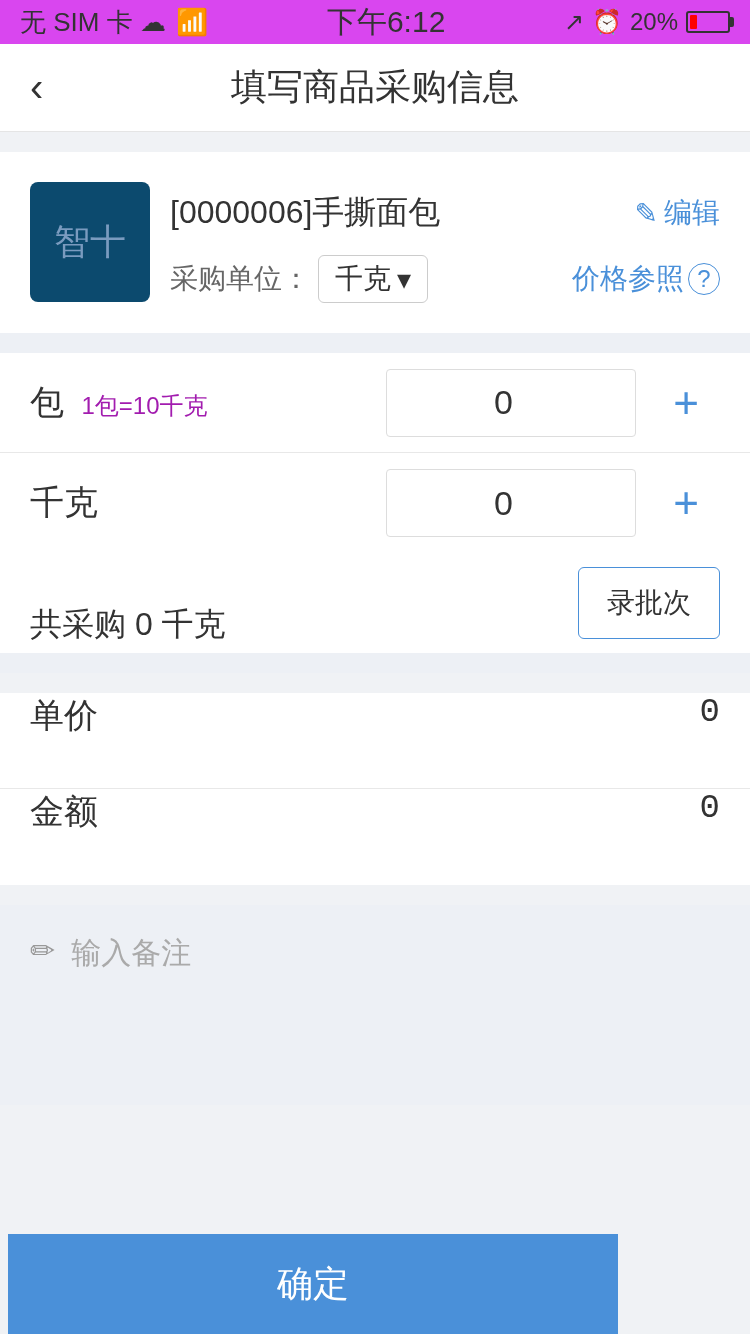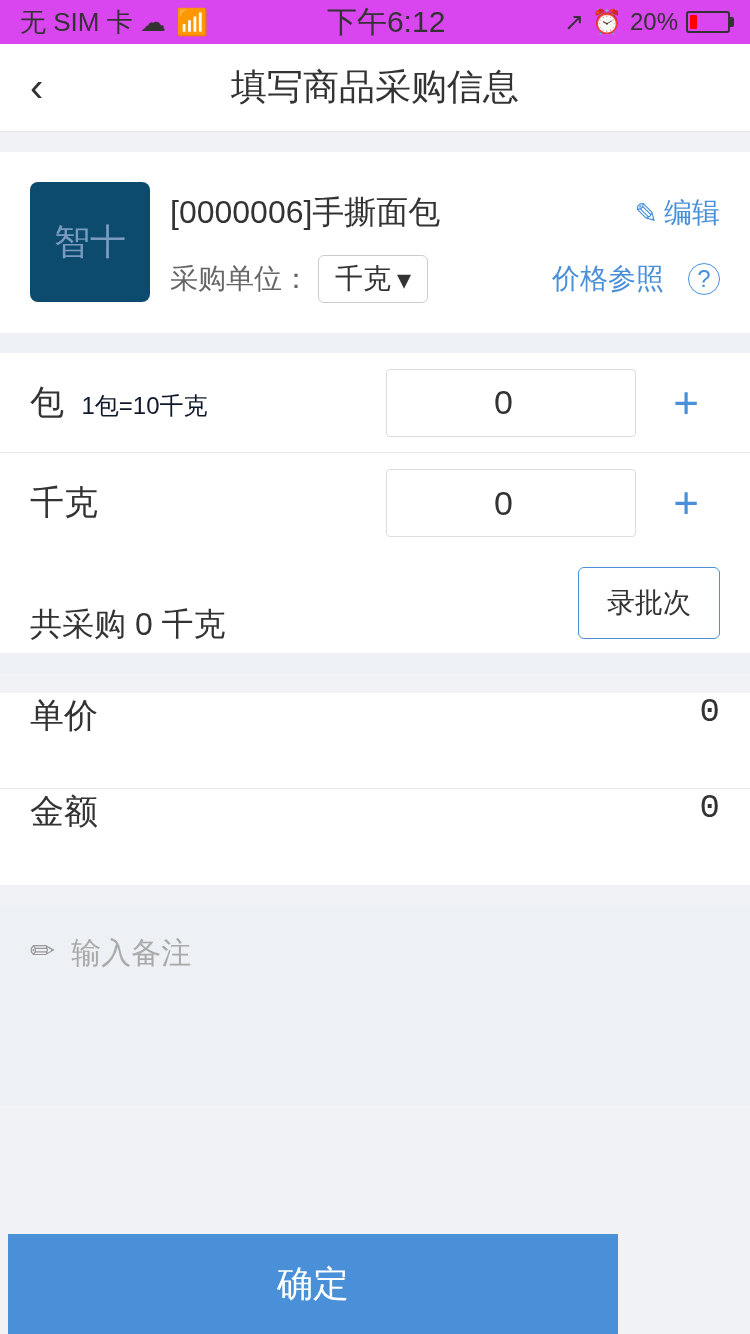--- a/index.html
+++ b/index.html
@@ -138,21 +138,21 @@
       display: flex;
       align-items: center;
       gap: 6px;
       cursor: pointer;
     }
     .price-ref {
       font-size: 28px;
       color: #4a90d9;
       display: flex;
       align-items: center;
-      gap: 24px;
+      gap: 4px;
       cursor: pointer;
     }
 
     
     .section-divider {
       width: 750px;
       height: 20px;
       background: #edf0f5;
     }
 
@@ -168,21 +168,21 @@
       border-bottom: 1px solid #e8e8e8;
     }
     .input-row:last-child { border-bottom: none; }
     .input-label {
       font-size: 34px;
       color: #333;
       min-width: 120px;
     }
     .input-sublabel {
       font-size: 24px;
-      color: #0f172a;
+      color: #a21caf;
       margin-left: 8px;
     }
     .input-field-wrap {
       flex: 1;
       display: flex;
       align-items: center;
       justify-content: flex-end;
       gap: 16px;
     }
     .input-field {

